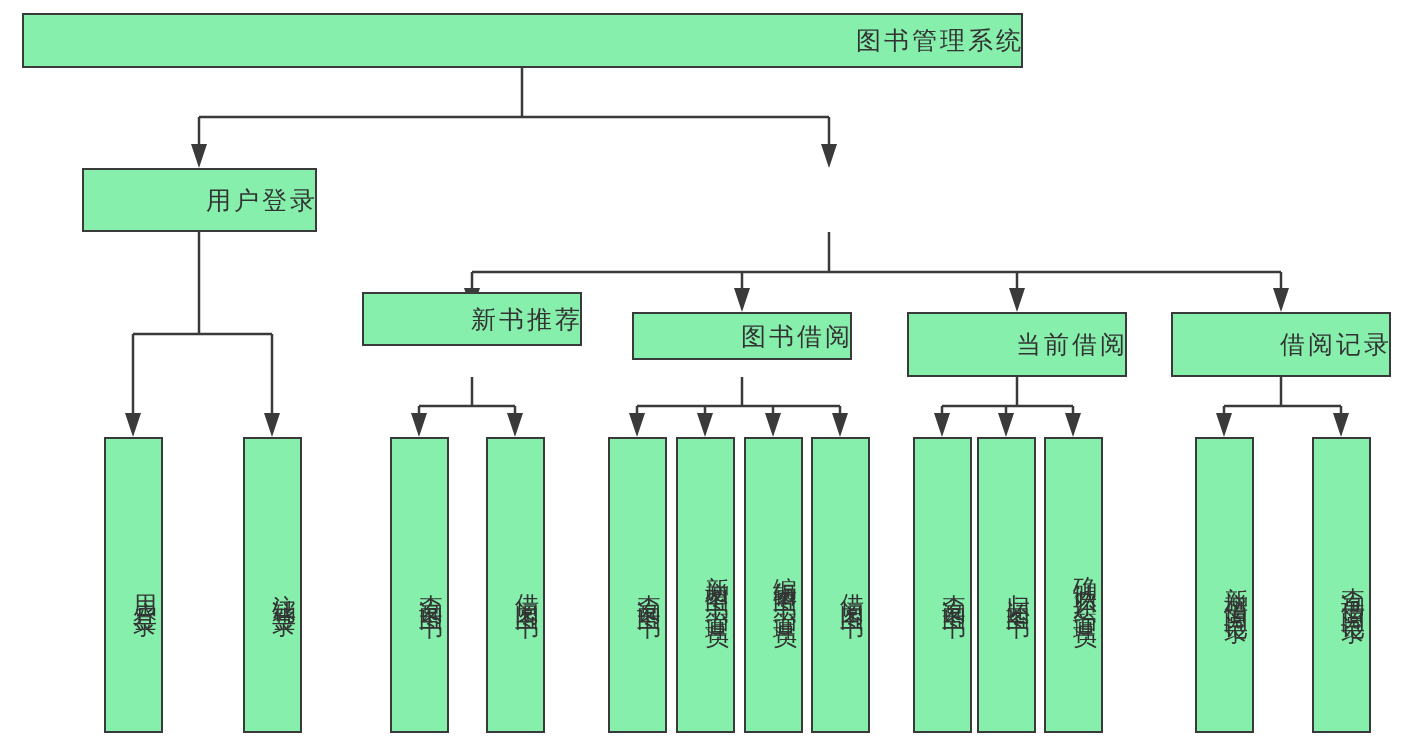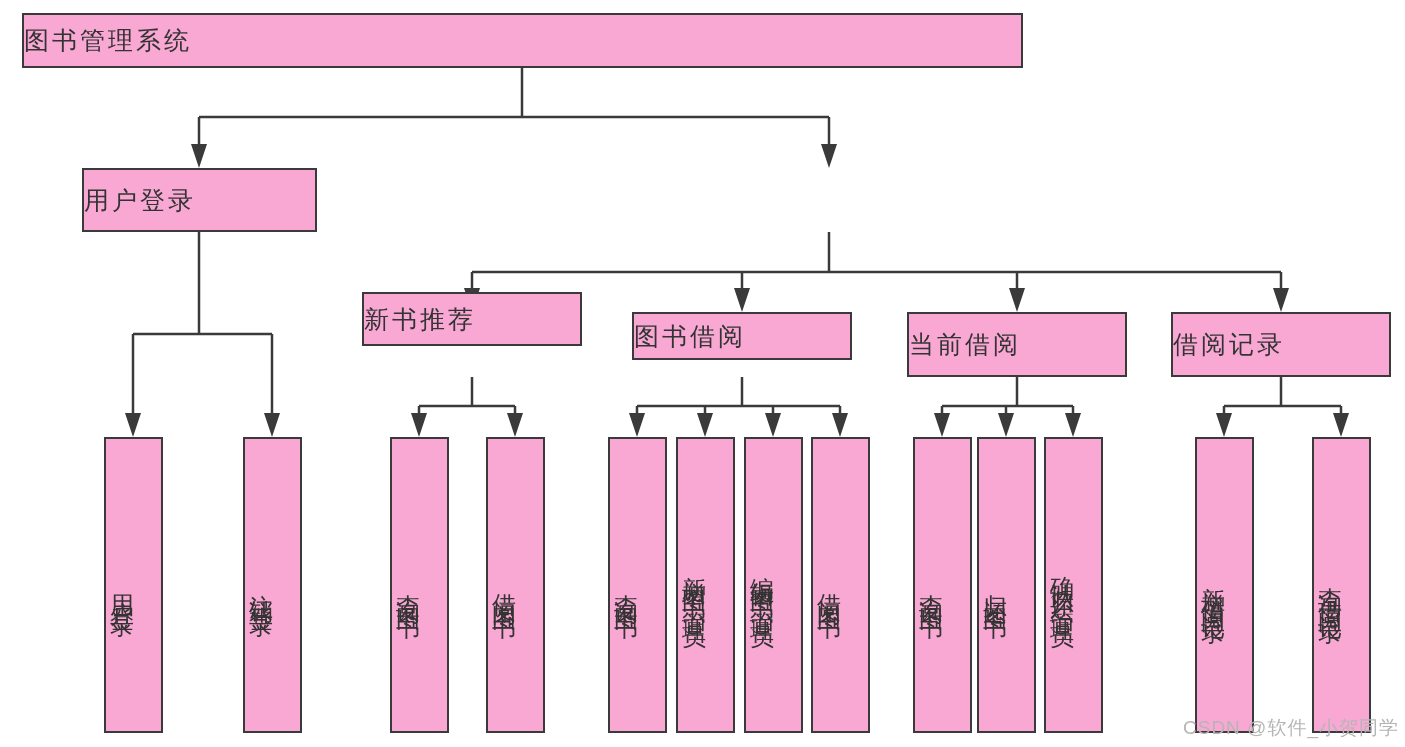--- a/index.html
+++ b/index.html
@@ -17,22 +17,22 @@
     color:var(--text);
     overflow:hidden;
   }
   .connectors{position:absolute;left:0;top:0;z-index:1;}
   .connectors path{stroke:var(--line);stroke-width:2.5;fill:none;}
   .connectors polygon{fill:var(--line);stroke:none;}
   .node{
     position:absolute;
     box-sizing:border-box;
     border:2.5px solid var(--line);
-    background:#f9a8d4;
-    display:flex;align-items:center;justify-content:flex-start;
+    background:#86efac;
+    display:flex;align-items:center;justify-content:flex-end;
     z-index:2;
   }
   .h-node span{
     font-size:25px;
     letter-spacing:3px;
     margin-right:-3px;
     white-space:nowrap;
     color:var(--text);
   }
   .v-node span{
@@ -182,15 +182,14 @@
     <span>确认归还（管理员）</span>
   </div>
 
   <div class="node v-node" style="left:1195px;top:437px;width:59px;height:296px">
     <span>新增借阅记录</span>
   </div>
   <div class="node v-node" style="left:1312px;top:437px;width:59px;height:296px">
     <span>查询借阅记录</span>
   </div>
 
-  <div class="watermark">CSDN @软件_小贺同学</div>
 
 </div>
 
 </body></html>

